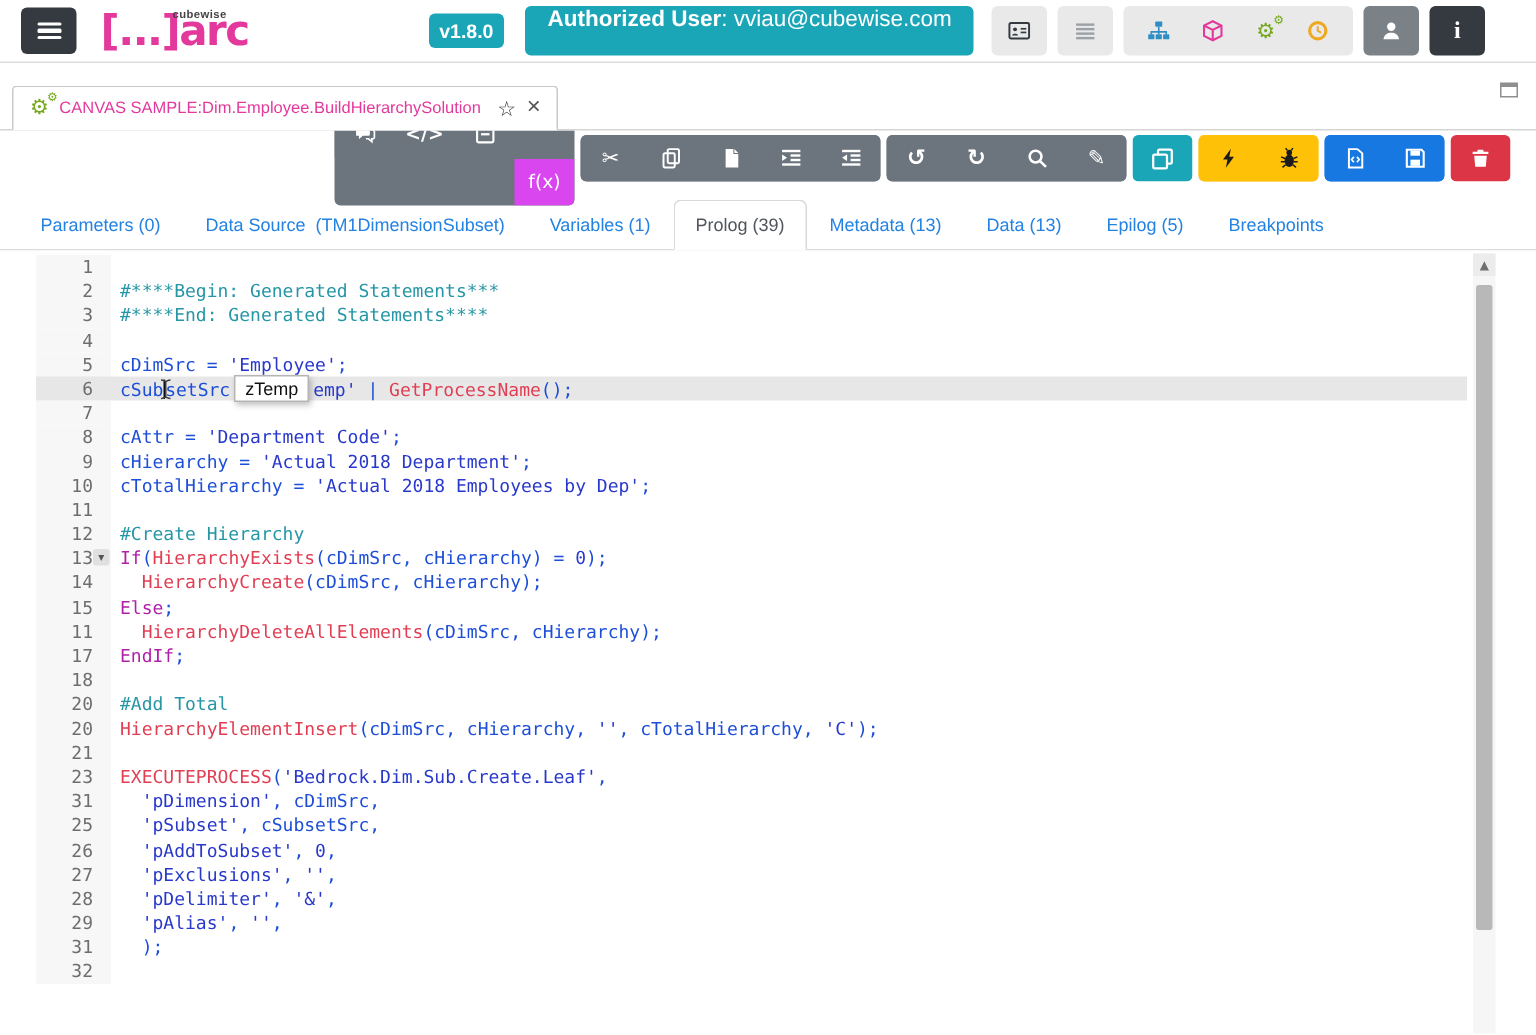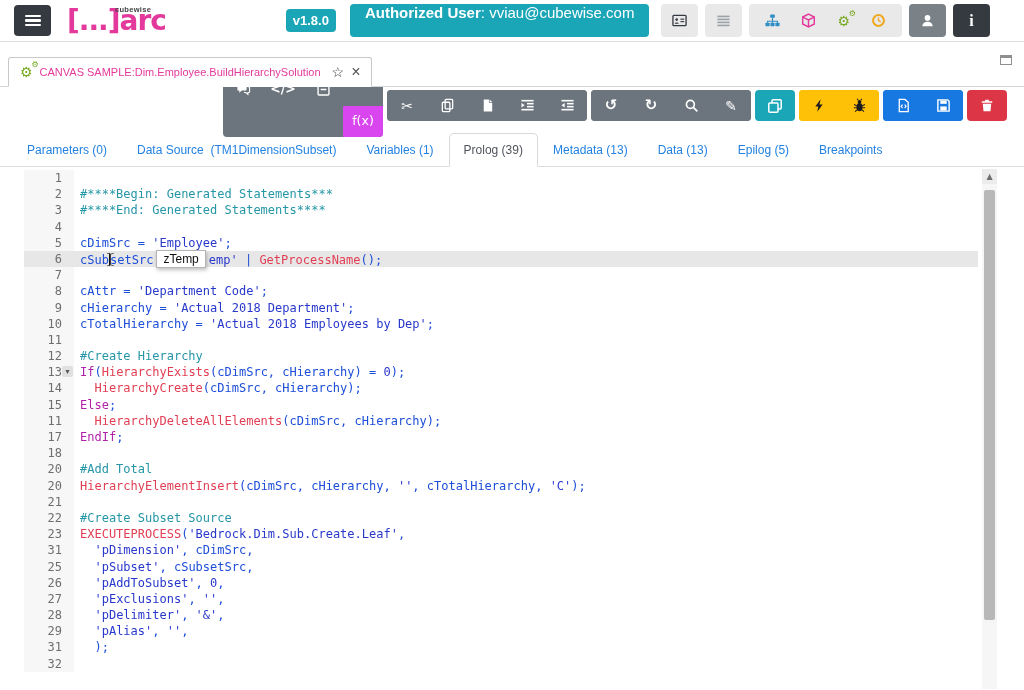--- a/index.html
+++ b/index.html
@@ -401,24 +401,20 @@
         </div>
         <div class="code-row">
           <div class="gutter">20</div>
           <div class="code-text"><span class="tk-f">HierarchyElementInsert</span><span class="tk-t">(cDimSrc, cHierarchy, </span><span class="tk-s">''</span><span class="tk-t">, cTotalHierarchy, </span><span class="tk-s">'C'</span><span class="tk-t">);</span></div>
         </div>
         <div class="code-row">
           <div class="gutter">21</div>
           <div class="code-text"></div>
         </div>
         <div class="code-row">
-          <div class="gutter">22</div>
-          <div class="code-text"><span class="tk-c">#Create Subset Source</span></div>
-        </div>
-        <div class="code-row">
           <div class="gutter">23</div>
           <div class="code-text"><span class="tk-f">EXECUTEPROCESS</span><span class="tk-t">(</span><span class="tk-s">'Bedrock.Dim.Sub.Create.Leaf'</span><span class="tk-t">,</span></div>
         </div>
         <div class="code-row">
           <div class="gutter">31</div>
           <div class="code-text"><span class="tk-t">  </span><span class="tk-s">'pDimension'</span><span class="tk-t">, cDimSrc,</span></div>
         </div>
         <div class="code-row">
           <div class="gutter">25</div>
           <div class="code-text"><span class="tk-t">  </span><span class="tk-s">'pSubset'</span><span class="tk-t">, cSubsetSrc,</span></div>

